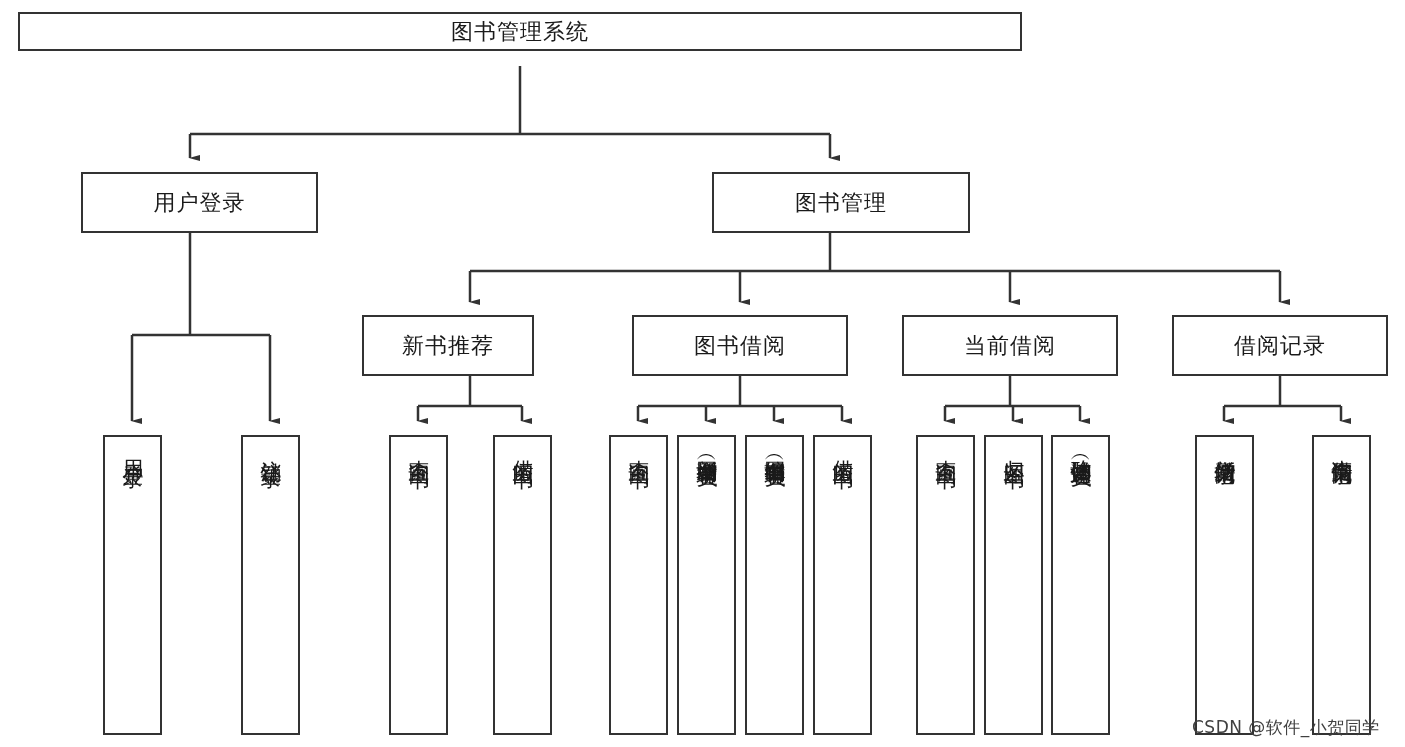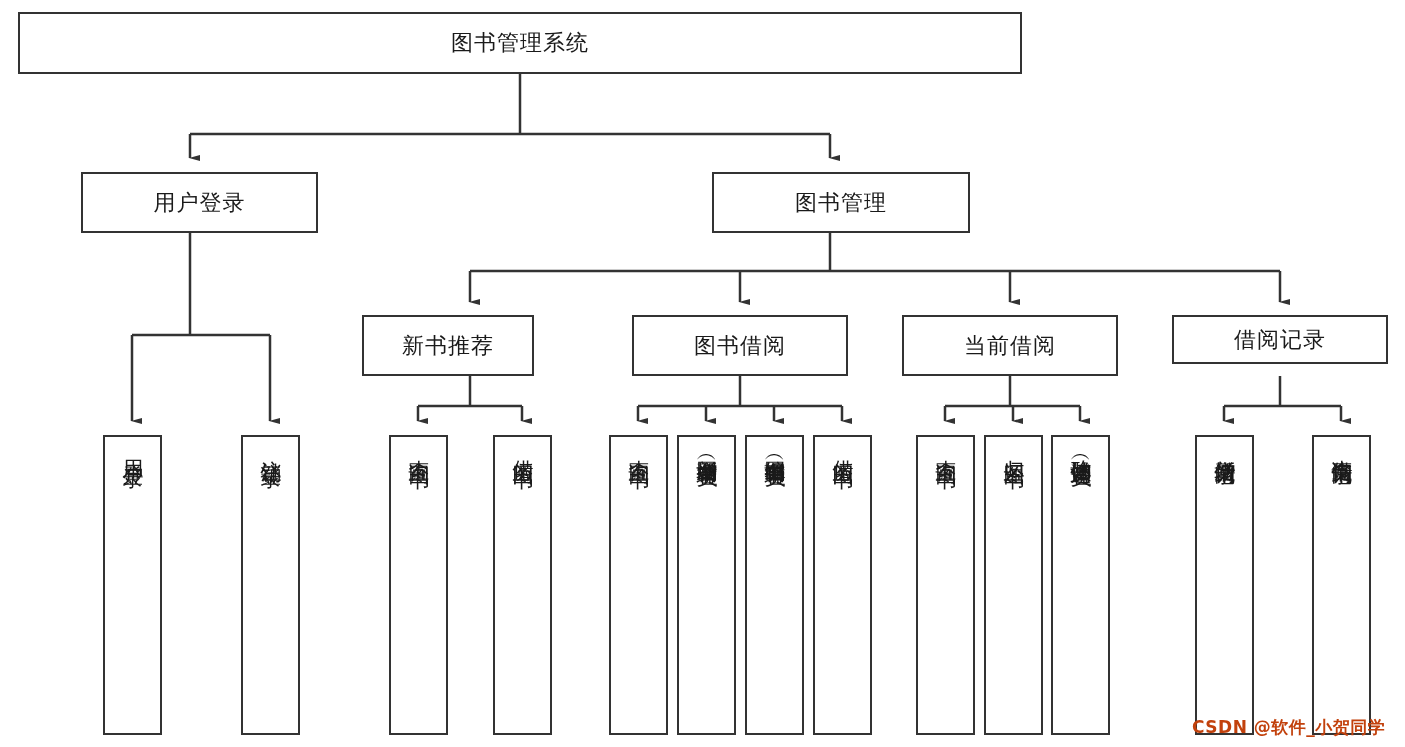--- a/index.html
+++ b/index.html
@@ -62,25 +62,24 @@
   }
   .v-node.tall .label {
     font-size: 21px;
     letter-spacing: 1px;
   }
   .watermark {
     position: absolute;
     left: 1192px;
     top: 716px;
     font-size: 17px;
-    color: #c2410c;
+    color: #404040;
     letter-spacing: 0.5px;
     white-space: nowrap;
     font-family: "DejaVu Sans", "Liberation Sans", sans-serif;
-    font-weight: bold;
   }
 </style>
 </head>
 <body>
 
 <div id="canvas">
 
   <svg id="wires" viewBox="0 0 1405 747">
     <defs>
       <marker id="arrow" markerWidth="10" markerHeight="12" refX="3" refY="10" orient="auto" markerUnits="userSpaceOnUse">
@@ -124,41 +123,41 @@
       <path d="M 1013 406 L 1013 421" marker-end="url(#arrow)"></path>
       <path d="M 1080 406 L 1080 421" marker-end="url(#arrow)"></path>
 
       <path d="M 1280 376 L 1280 406"></path>
       <path d="M 1224 406 L 1341 406"></path>
       <path d="M 1224 406 L 1224 421" marker-end="url(#arrow)"></path>
       <path d="M 1341 406 L 1341 421" marker-end="url(#arrow)"></path>
     </g>
   </svg>
 
-  <div class="node root h-node" style="left:18px; top:12px; width:1004px; height:62px;">
+  <div class="node root h-node" style="left:18px; top:12px; width:1004px; height:39px;">
     <span class="label">图书管理系统</span>
   </div>
 
   <div class="node h-node" style="left:81px; top:172px; width:237px; height:61px;">
     <span class="label">用户登录</span>
   </div>
   <div class="node h-node" style="left:712px; top:172px; width:258px; height:61px;">
     <span class="label">图书管理</span>
   </div>
 
   <div class="node h-node" style="left:362px; top:315px; width:172px; height:61px;">
     <span class="label">新书推荐</span>
   </div>
   <div class="node h-node" style="left:902px; top:315px; width:216px; height:61px;">
     <span class="label">当前借阅</span>
   </div>
   <div class="node h-node" style="left:632px; top:315px; width:216px; height:61px;">
     <span class="label">图书借阅</span>
   </div>
-  <div class="node h-node" style="left:1172px; top:315px; width:216px; height:49px;">
+  <div class="node h-node" style="left:1172px; top:315px; width:216px; height:61px;">
     <span class="label">借阅记录</span>
   </div>
 
   <div class="node v-node" style="left:103px; top:435px; width:59px; height:300px;">
     <span class="label">用户登录</span>
   </div>
   <div class="node v-node" style="left:241px; top:435px; width:59px; height:300px;">
     <span class="label">注销登录</span>
   </div>
 

